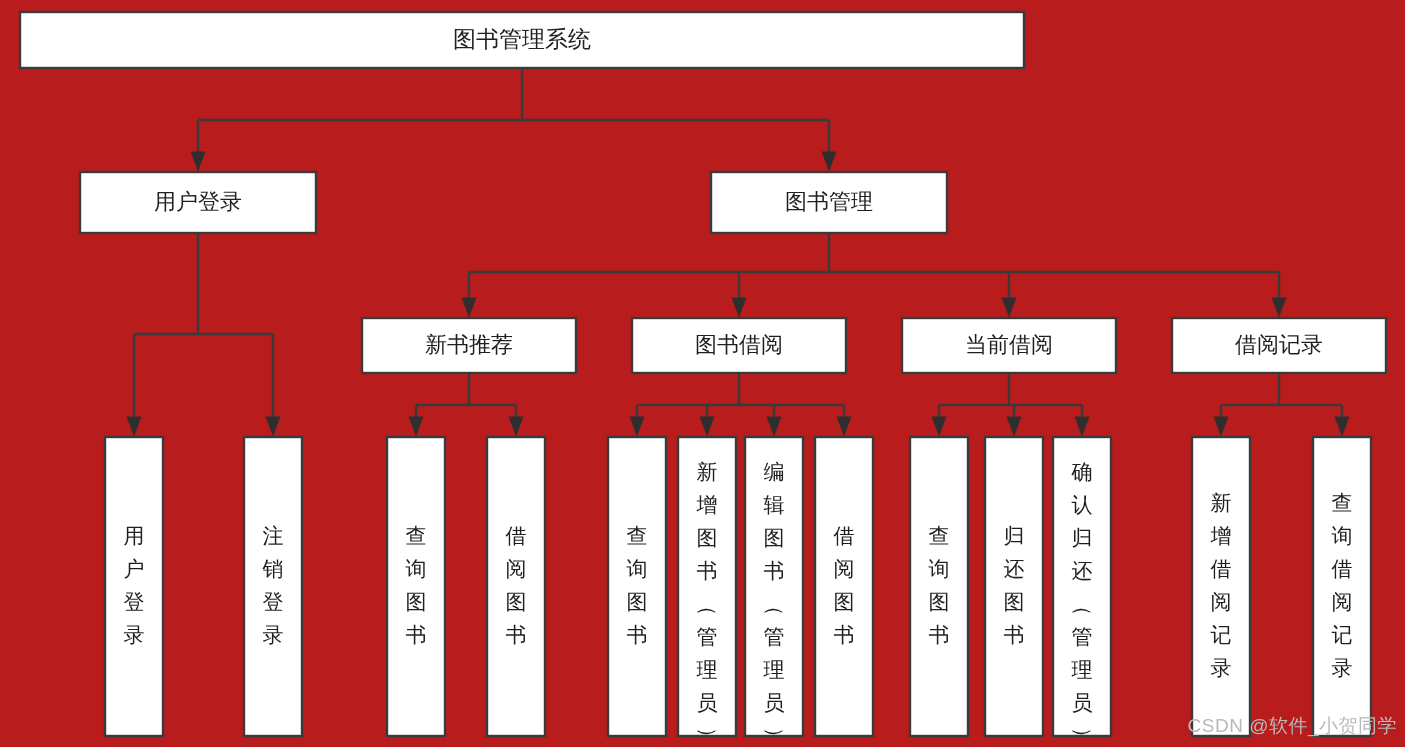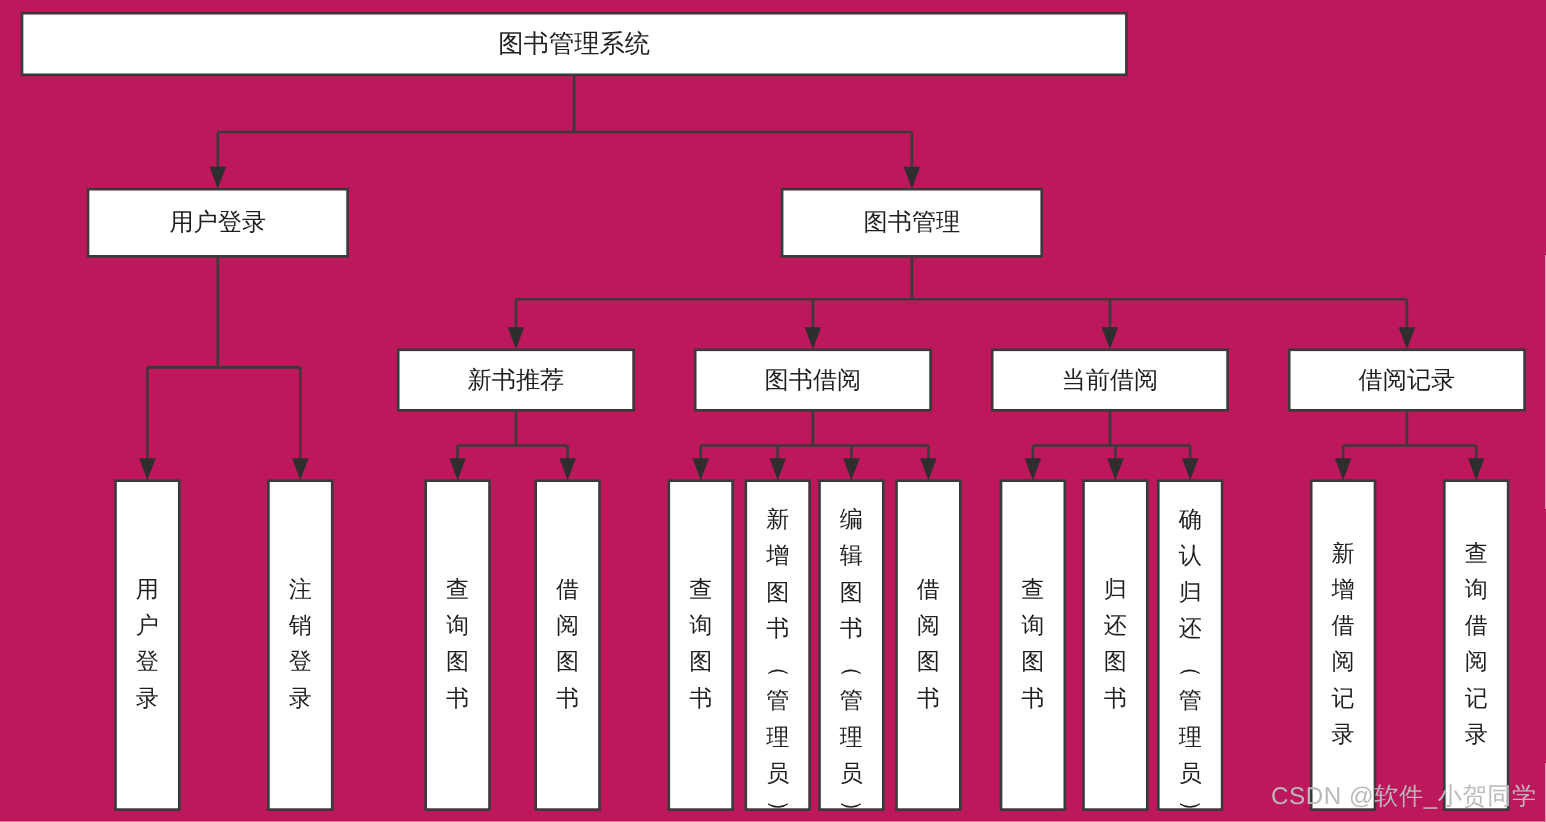--- a/index.html
+++ b/index.html
@@ -8,21 +8,21 @@
     padding: 0;
     background: #ffffff;
   }
   body {
     font-family: "Liberation Sans", "DejaVu Sans", sans-serif;
   }
   #diagram-root {
     position: relative;
     width: 1405px;
     height: 747px;
-    background: #be185d;
+    background: #b91c1c;
     overflow: hidden;
     text-align: right;
   }
   svg#flow-svg {
     position: absolute;
     left: 0;
     top: 0;
     width: 1405px;
     height: 747px;
     display: block;
@@ -57,21 +57,21 @@
     font-family: "Liberation Sans", "DejaVu Sans", sans-serif;
     font-size: 21px;
     text-anchor: middle;
     dominant-baseline: middle;
   }
   .watermark {
     position: absolute;
     right: 8px;
     bottom: 8px;
     font-family: "Liberation Sans", "DejaVu Sans", sans-serif;
-    font-size: 22px;
+    font-size: 19px;
     color: #b9b9b9;
     letter-spacing: 0.5px;
     white-space: nowrap;
     user-select: none;
   }
 </style>
 </head>
 <body>
 
 <div id="diagram-root">

